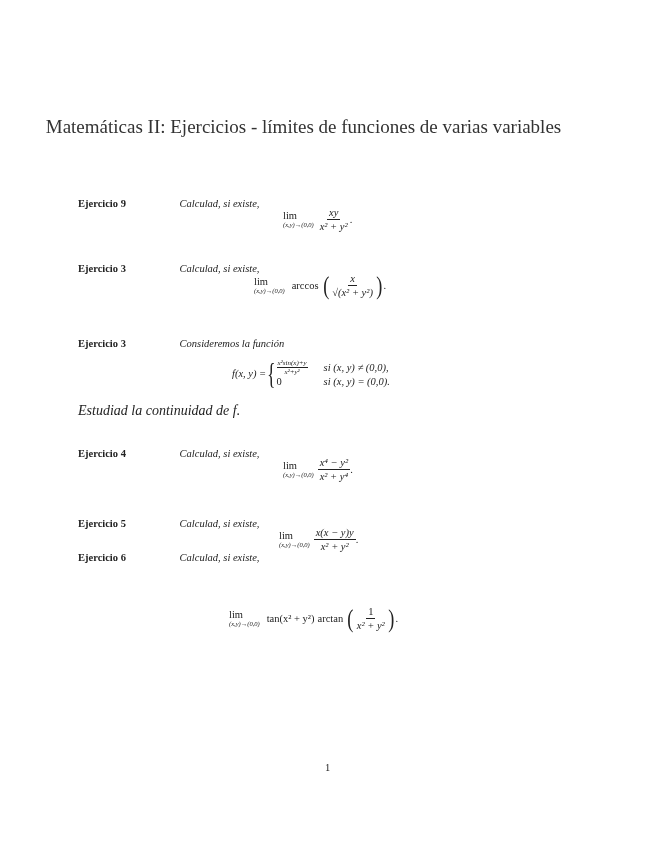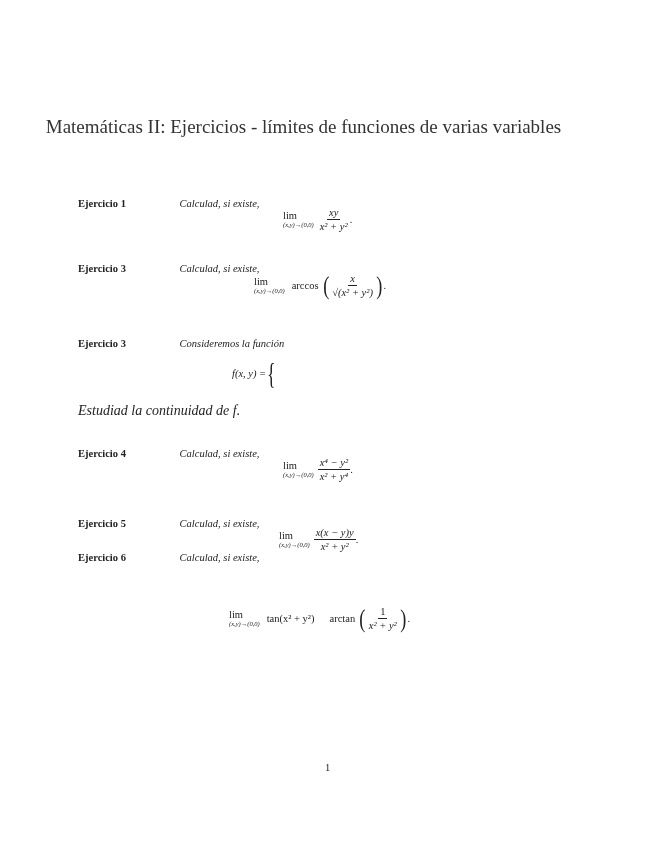--- a/index.html
+++ b/index.html
@@ -40,21 +40,21 @@
     .rows .small .den { line-height: 8px; }
     .page-num { position: absolute; top: 762px; left: 0; width: 655px; text-align: center; font-size: 10.5px; font-family: "Liberation Serif", serif; }
     .note { position: absolute; left: 78px; top: 403px; font-size: 14px; font-style: italic; font-family: "Liberation Serif", serif; }
   </style>
 </head>
 <body>
 
 <div class="title">Matemáticas II: Ejercicios - límites de funciones de varias variables</div>
 
 <div class="ex-head" style="top:198px">
-  <b>Ejercicio 1</b>
+  <b>Ejercicio 9</b>
   <i>Calculad, si existe,</i>
 </div>
 <div class="formula" style="left:283px; top:206px">
   <span class="lim">
     <span class="l">lim</span>
     <span class="sub">(x,y)→(0,0)</span>
   </span>
   <span class="frac">
     <span class="num">xy</span>
     <span class="den">x² + y²</span>
@@ -82,20 +82,29 @@
 </div>
 
 <div class="ex-head" style="top:338px">
   <b>Ejercicio 3</b>
   <i>Consideremos la función</i>
 </div>
 <div class="formula" style="left:232px; top:358px">
   <span class="it">f(x, y) =</span>
   <span class="cases">
     <span class="brace">{</span>
+    <span class="rows">
+      <span class="small">
+        <span class="num">x²sin(x)+y</span>
+        <span class="den">x²+y²</span>
+      </span>
+      <span class="it" style="align-self:center">si (x, y) ≠ (0,0),</span>
+      <span>0</span>
+      <span class="it">si (x, y) = (0,0).</span>
+    </span>
   </span>
 </div>
 <div class="note">Estudiad la continuidad de f.</div>
 
 <div class="ex-head" style="top:448px">
   <b>Ejercicio 4</b>
   <i>Calculad, si existe,</i>
 </div>
 <div class="formula" style="left:283px; top:456px">
   <span class="lim">
@@ -128,21 +137,21 @@
 <div class="ex-head" style="top:552px">
   <b>Ejercicio 6</b>
   <i>Calculad, si existe,</i>
 </div>
 <div class="formula" style="left:229px; top:605px">
   <span class="lim">
     <span class="l">lim</span>
     <span class="sub">(x,y)→(0,0)</span>
   </span>
   <span class="fn">tan(x² + y²)</span>
-  <span class="fn" style="margin-left:12px">arctan</span>
+  <span class="fn" style="margin-left:0">arctan</span>
   <span class="paren">(</span>
   <span class="frac">
     <span class="num" style="font-style:normal">1</span>
     <span class="den">x² + y²</span>
   </span>
   <span class="paren">)</span>
   <span>.</span>
 </div>
 
 <div class="page-num">1</div>

